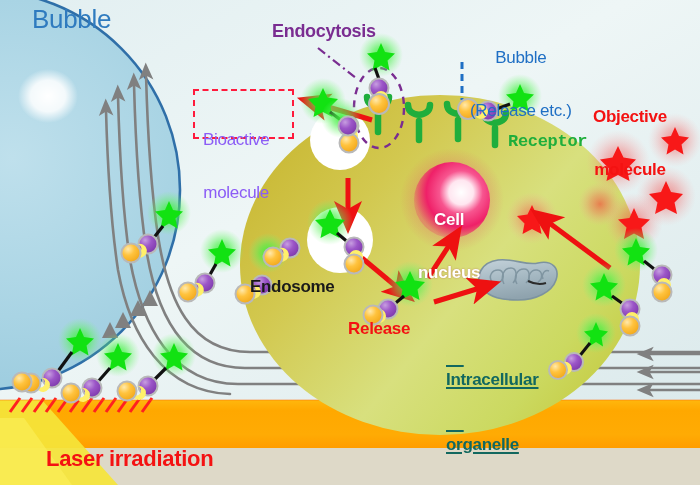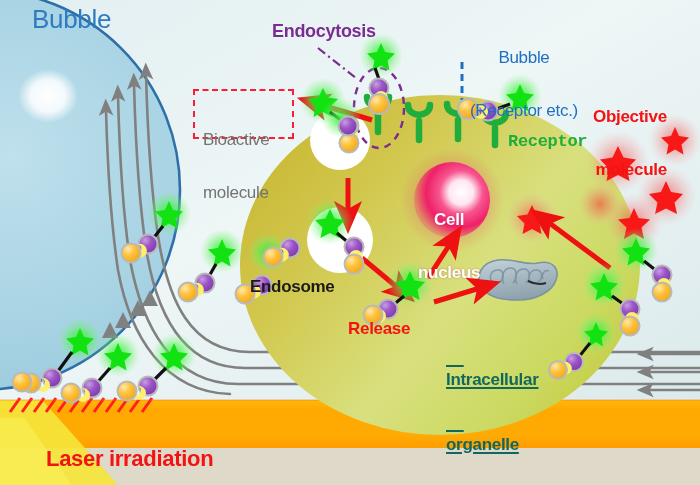--- a/index.html
+++ b/index.html
@@ -9,24 +9,24 @@
     background:#ffffff;
   }
   #stage{position:relative;width:700px;height:485px;overflow:hidden;background:#ffffff;}
   #svgroot{position:absolute;left:0;top:0;width:700px;height:485px;}
 
   .lbl{position:absolute;white-space:pre;line-height:1.04;letter-spacing:-0.3px;}
 
   .lbl-bubble{left:32px;top:6px;font-size:26px;color:#2f7bbf;font-weight:400;}
   .lbl-endocytosis{left:272px;top:22px;font-size:18px;color:#7a2d91;font-weight:700;}
   .lbl-ligand{left:470px;top:14px;font-size:17px;color:#1f6fc4;font-weight:500;text-align:center;}
-  .lbl-objective{left:593px;top:73px;font-size:17px;color:#f41212;font-weight:700;text-align:right;
+  .lbl-objective{left:593px;top:73px;font-size:17px;color:#f41212;font-weight:700;text-align:center;
                  font-family:"Liberation Sans Narrow","Liberation Sans",sans-serif;}
   .lbl-receptor{left:508px;top:133px;font-size:17px;color:#1fae3c;font-weight:700;font-family:Liberation Mono, monospace;}
-  .lbl-bioactive{left:203px;top:96px;font-size:17px;color:#737373;font-weight:500;text-align:left;}
+  .lbl-bioactive{left:203px;top:96px;font-size:17px;color:#8b5cf6;font-weight:500;text-align:center;}
   .lbl-cellnucleus{left:418px;top:176px;font-size:17px;color:#ffffff;font-weight:700;text-align:center;
                    text-shadow:0 0 2px rgba(160,0,60,.45);}
   .lbl-endosome{left:250px;top:278px;font-size:17px;color:#1a1a1a;font-weight:700;}
   .lbl-release{left:348px;top:320px;font-size:17px;color:#f41212;font-weight:700;text-align:center;}
   .lbl-organelle{left:446px;top:325px;font-size:17px;color:#12685f;font-weight:700;
                  text-decoration:underline;text-decoration-thickness:2px;text-underline-offset:2px;
                  line-height:1.28;}
   .lbl-laser{left:46px;top:448px;font-size:22px;color:#f41212;font-weight:700;}
 
   .bioactive-box{
@@ -431,21 +431,21 @@
   </svg>
 
   <div class="bioactive-box"></div>
 
   <div class="lbl lbl-bubble">Bubble</div>
 
   <div class="lbl lbl-endocytosis">Endocytosis</div>
 
   <div class="lbl lbl-ligand">
     <div>Bubble</div>
-    <div>(Receptor etc.)</div>
+    <div>(Release etc.)</div>
   </div>
 
   <div class="lbl lbl-objective">
     <div>Objective</div>
     <div>molecule</div>
   </div>
 
   <div class="lbl lbl-receptor">Receptor</div>
 
   <div class="lbl lbl-bioactive">

